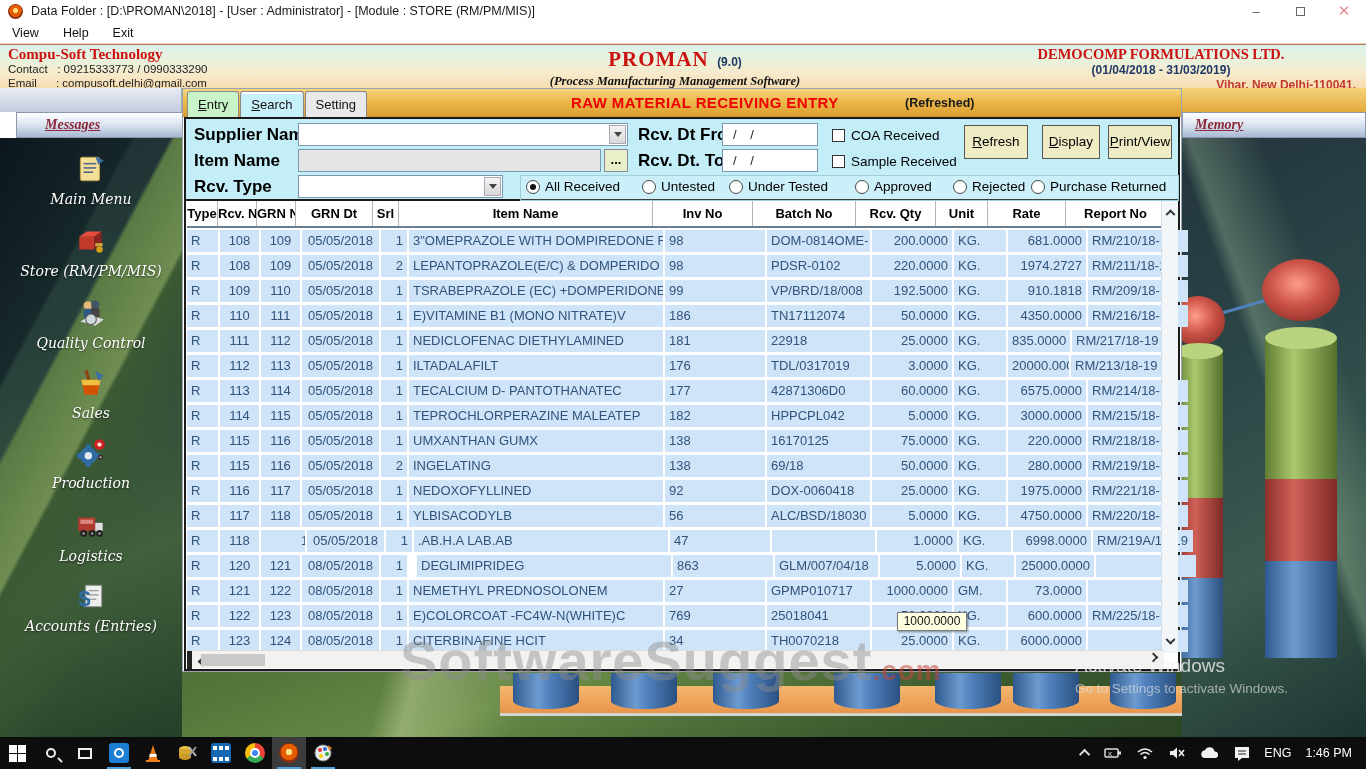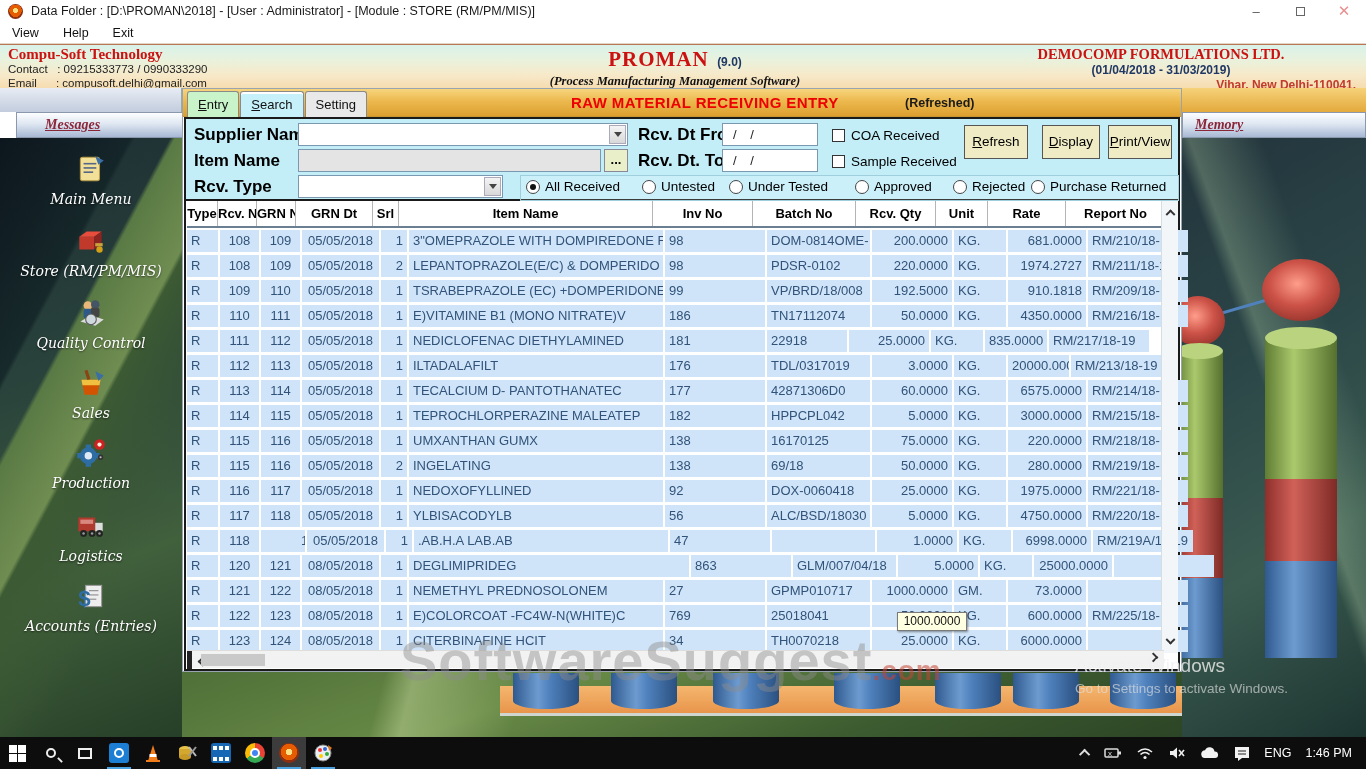--- a/index.html
+++ b/index.html
@@ -438,21 +438,21 @@
             <div class="tcell" style="width: 100px; text-align: left;">RM/216/18-19</div>
           </div>
           <div class="trow">
             <div class="tcell" style="width: 31px; text-align: left;">R</div>
             <div class="tcell" style="width: 39px; text-align: center;">111</div>
             <div class="tcell" style="width: 39px; text-align: center;">112</div>
             <div class="tcell" style="width: 77px; text-align: center;">05/05/2018</div>
             <div class="tcell" style="width: 26px; text-align: right;">1</div>
             <div class="tcell" style="width: 254px; text-align: left;">NEDICLOFENAC DIETHYLAMINED</div>
             <div class="tcell" style="width: 100px; text-align: left;">181</div>
-            <div class="tcell" style="width: 80px; text-align: left;">22918</div>
+            <div class="tcell" style="width: 103px; text-align: left;">22918</div>
             <div class="tcell" style="width: 80px; text-align: right;">25.0000</div>
             <div class="tcell" style="width: 52px; text-align: left;">KG.</div>
             <div class="tcell" style="width: 62px; text-align: right;">835.0000</div>
             <div class="tcell" style="width: 100px; text-align: left;">RM/217/18-19</div>
           </div>
           <div class="trow">
             <div class="tcell" style="width: 31px; text-align: left;">R</div>
             <div class="tcell" style="width: 39px; text-align: center;">112</div>
             <div class="tcell" style="width: 39px; text-align: center;">113</div>
             <div class="tcell" style="width: 77px; text-align: center;">05/05/2018</div>
@@ -562,21 +562,21 @@
             <div class="tcell" style="width: 52px; text-align: left;">KG.</div>
             <div class="tcell" style="width: 78px; text-align: right;">6998.0000</div>
             <div class="tcell" style="width: 100px; text-align: left;">RM/219A/18-19</div>
           </div>
           <div class="trow">
             <div class="tcell" style="width: 31px; text-align: left;">R</div>
             <div class="tcell" style="width: 39px; text-align: center;">120</div>
             <div class="tcell" style="width: 39px; text-align: center;">121</div>
             <div class="tcell" style="width: 77px; text-align: center;">08/05/2018</div>
             <div class="tcell" style="width: 26px; text-align: right;">1</div>
-            <div class="tcell" style="width: 280px; text-align: left;">DEGLIMIPRIDEG</div>
+            <div class="tcell" style="width: 254px; text-align: left; margin-left: 8px;">DEGLIMIPRIDEG</div>
             <div class="tcell" style="width: 100px; text-align: left;">863</div>
             <div class="tcell" style="width: 103px; text-align: left;">GLM/007/04/18</div>
             <div class="tcell" style="width: 80px; text-align: right;">5.0000</div>
             <div class="tcell" style="width: 52px; text-align: left;">KG.</div>
             <div class="tcell" style="width: 78px; text-align: right;">25000.0000</div>
             <div class="tcell" style="width: 100px; text-align: left;"></div>
           </div>
           <div class="trow">
             <div class="tcell" style="width: 31px; text-align: left;">R</div>
             <div class="tcell" style="width: 39px; text-align: center;">121</div>

